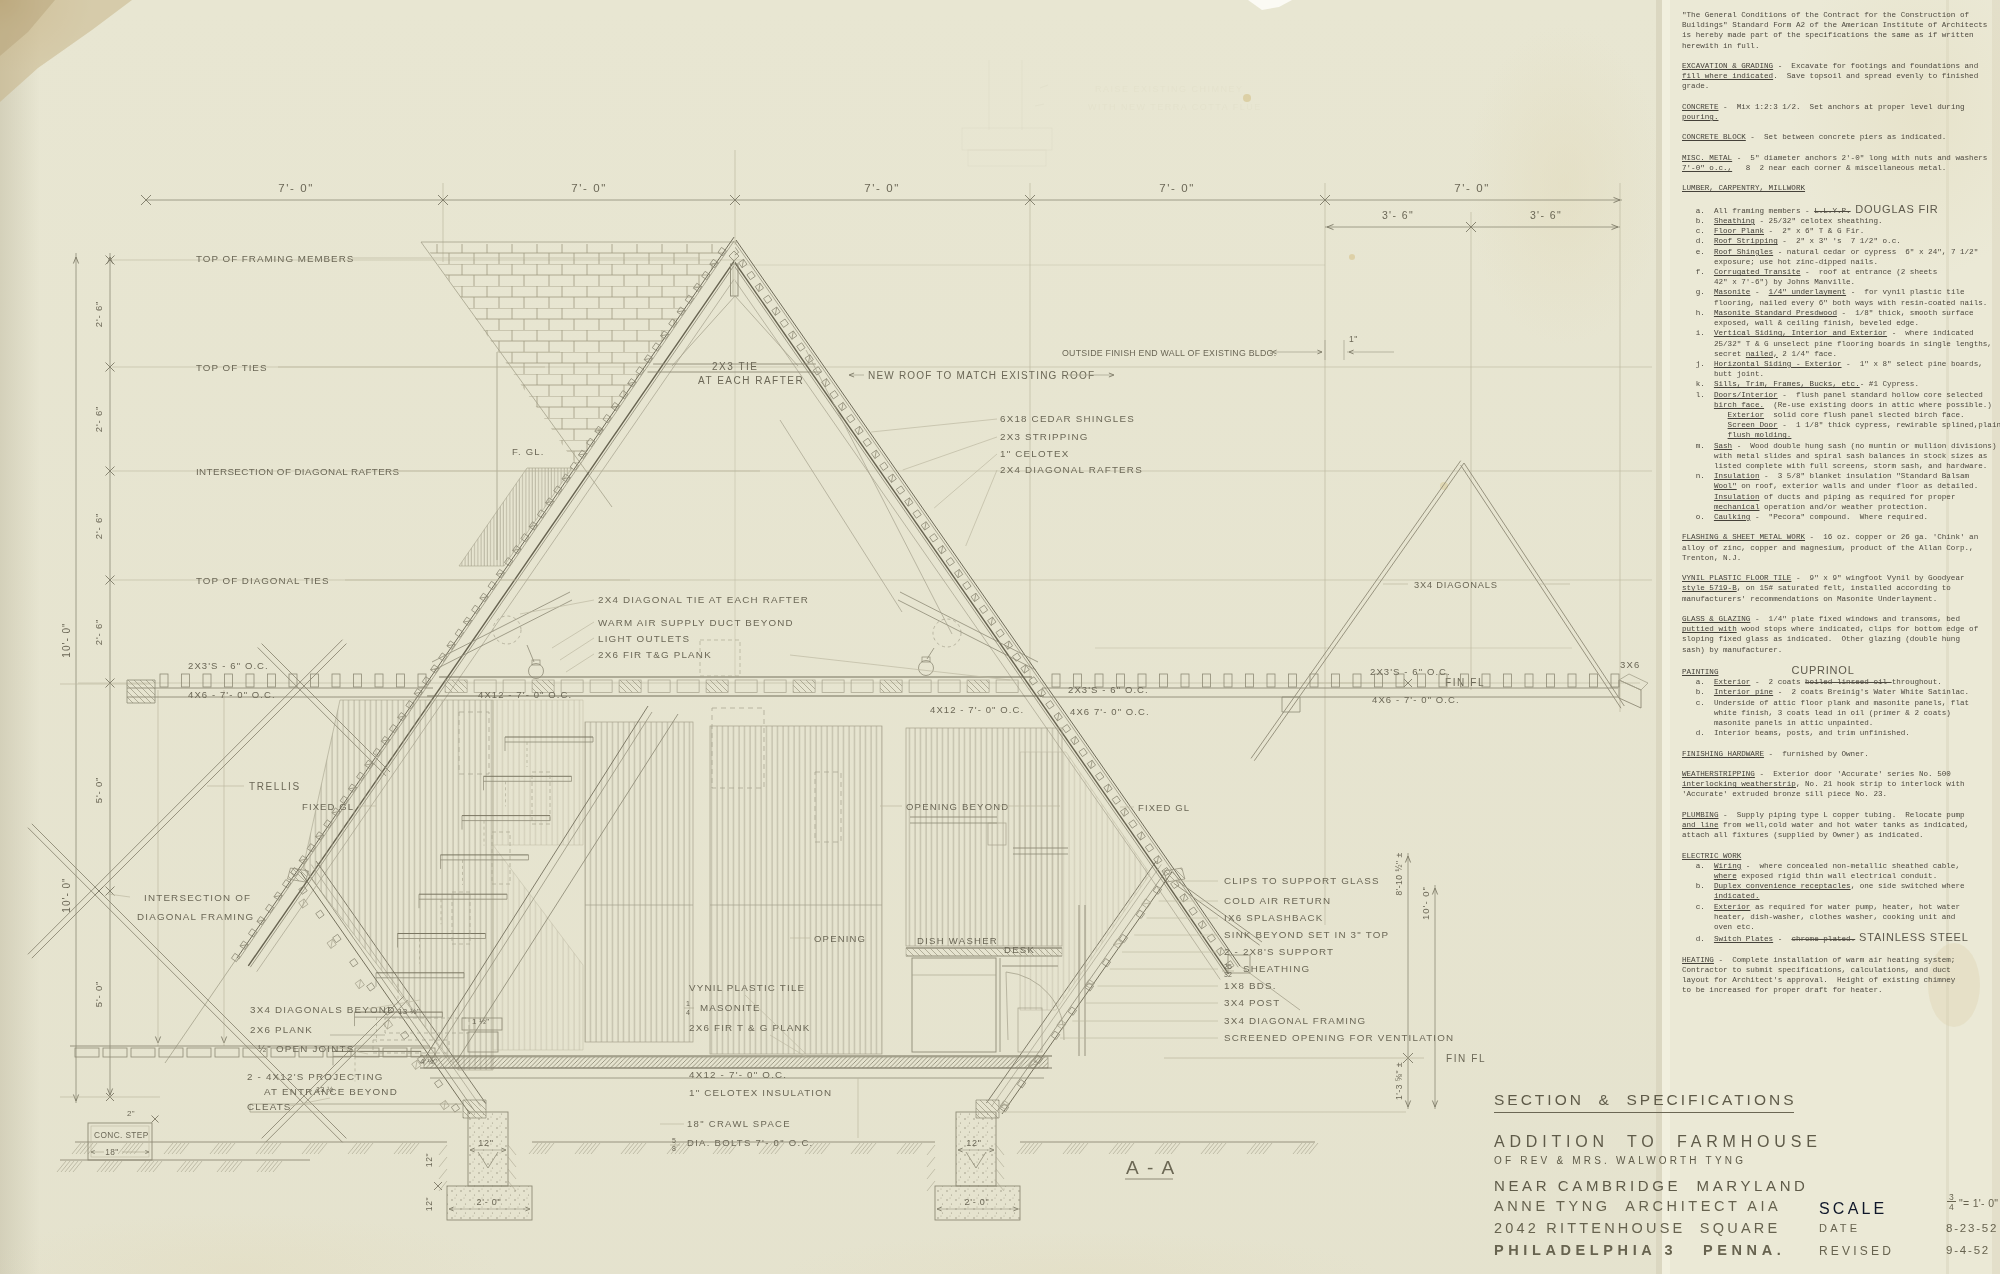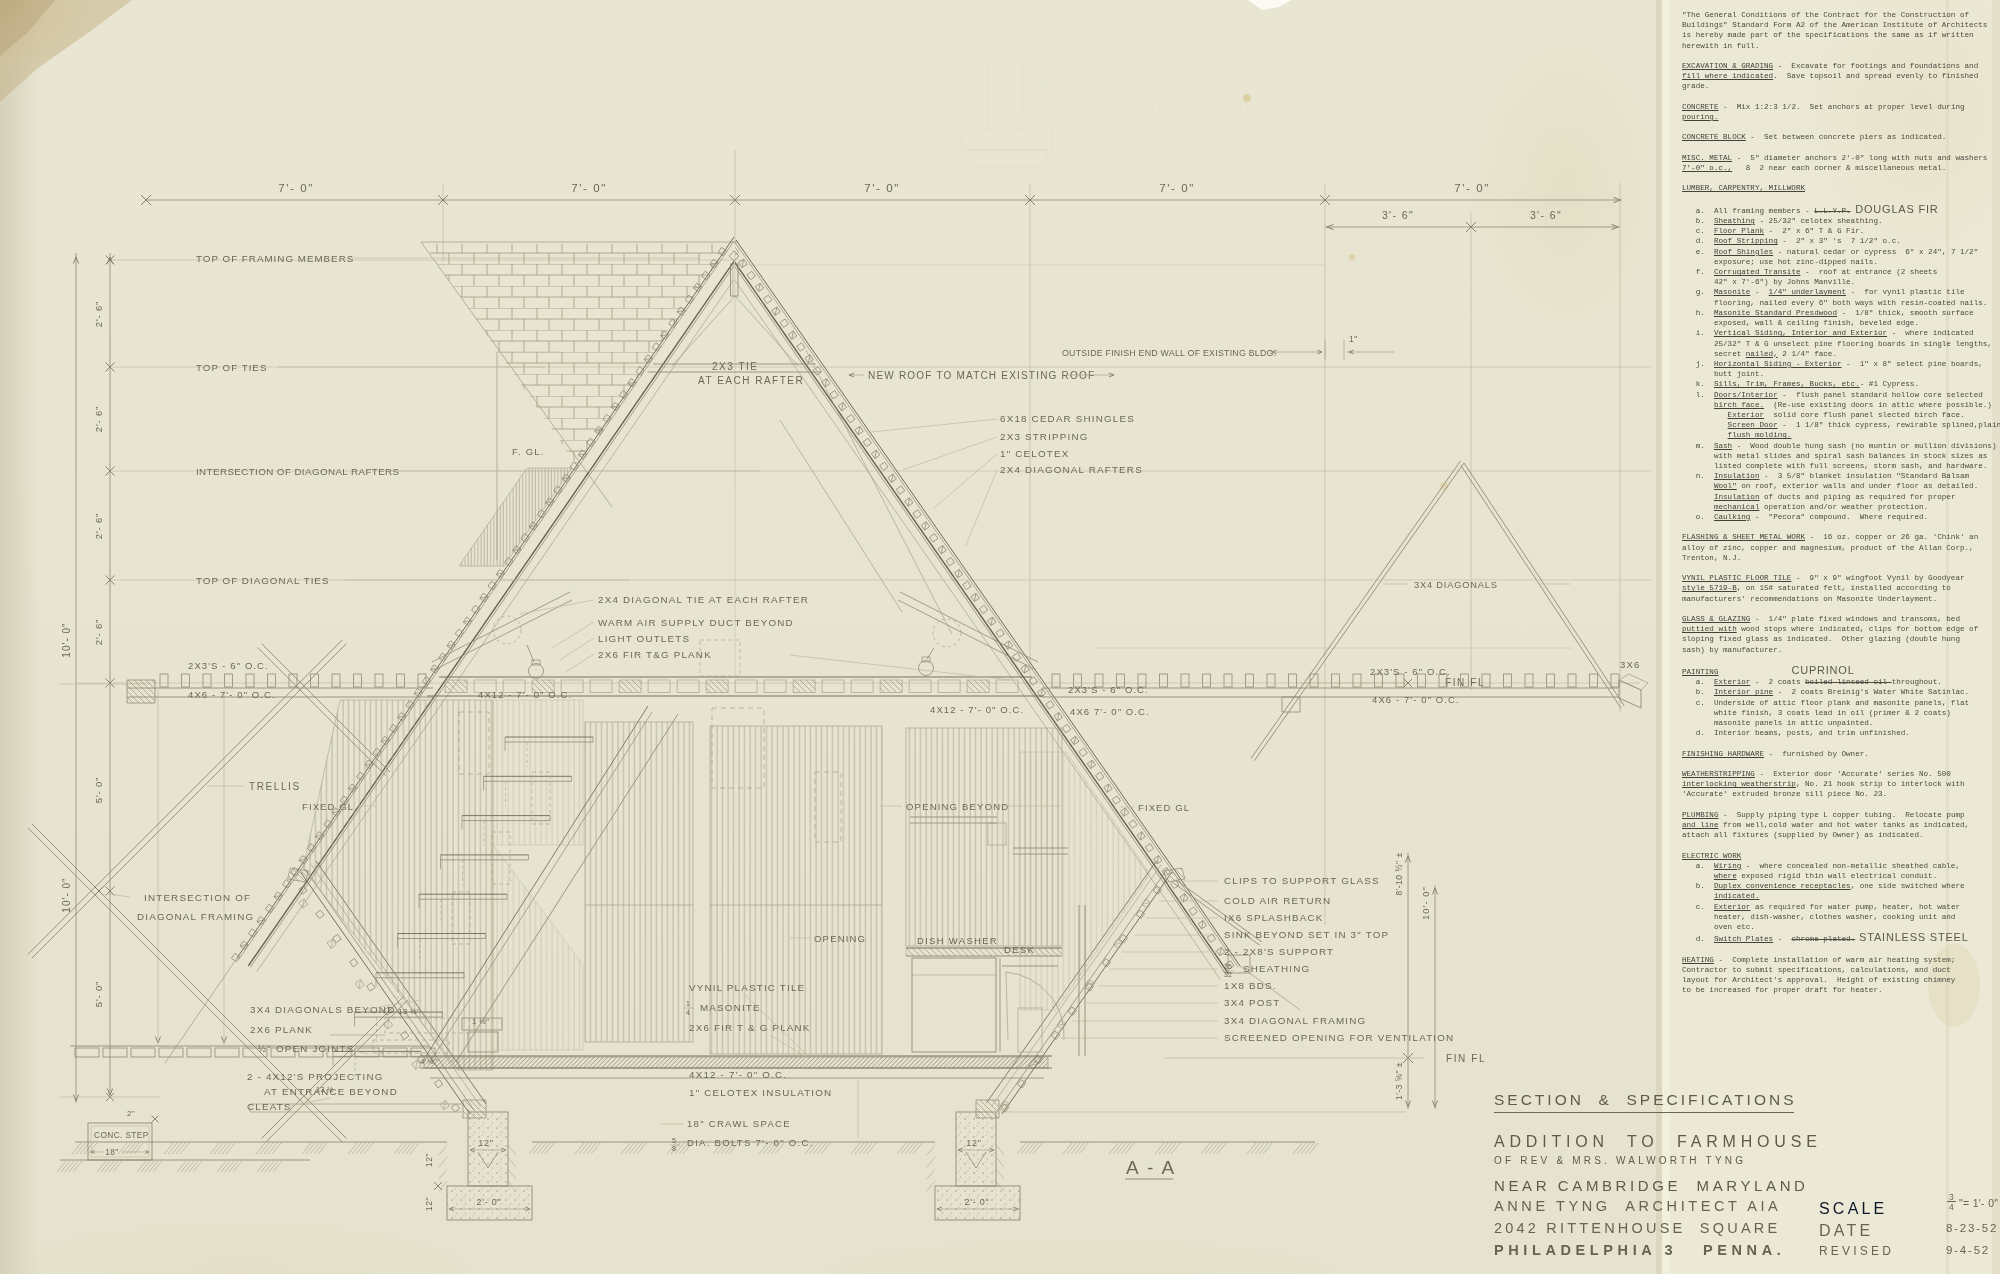--- a/index.html
+++ b/index.html
@@ -1537,16 +1537,16 @@
 <div class="tb" style="left:1494px;top:1220px;font-size:14.5px;letter-spacing:3.2px;color:#67634f;font-weight:normal">2042 RITTENHOUSE  SQUARE</div>
 
 <div class="tb" style="left:1494px;top:1242px;font-size:14.5px;letter-spacing:4.6px;color:#67634f;font-weight:bold">PHILADELPHIA 3   PENNA.</div>
 
 <div class="tb" style="left:1819px;top:1200px;font-size:16px;letter-spacing:3.2px;color:#0f172a;font-weight:normal">SCALE</div>
 <div class="tb" style="left:1949px;top:1192px;font-size:9px;letter-spacing:0px;color:#67634f;font-weight:normal"><span style="font-size:8.5px">3</span></div>
 <div class="tb" style="left:1949px;top:1202px;font-size:9px;letter-spacing:0px;color:#67634f;font-weight:normal"><span style="font-size:8.5px">4</span></div>
 <div class="tb" style="left:1959px;top:1197px;font-size:10.5px;letter-spacing:0.3px;color:#67634f;font-weight:normal">"= 1'- 0"</div>
 <div class="tb" style="left:1947px;top:1201px;width:9px;border-top:1px solid #67634f"></div>
 
-<div class="tb" style="left:1819px;top:1222px;font-size:16px;letter-spacing:3.2px;color:#67634f;font-weight:normal">DATE</div>
+<div class="tb" style="left:1819px;top:1222px;font-size:11px;letter-spacing:3.2px;color:#67634f;font-weight:normal">DATE</div>
 <div class="tb" style="left:1946px;top:1222px;font-size:11.5px;letter-spacing:1.8px;color:#67634f;font-weight:normal">8-23-52</div>
 
 <div class="tb" style="left:1819px;top:1244px;font-size:12px;letter-spacing:3.2px;color:#67634f;font-weight:normal">REVISED</div>
 <div class="tb" style="left:1946px;top:1244px;font-size:11.5px;letter-spacing:1.8px;color:#67634f;font-weight:normal">9-4-52</div>
 </body></html>

